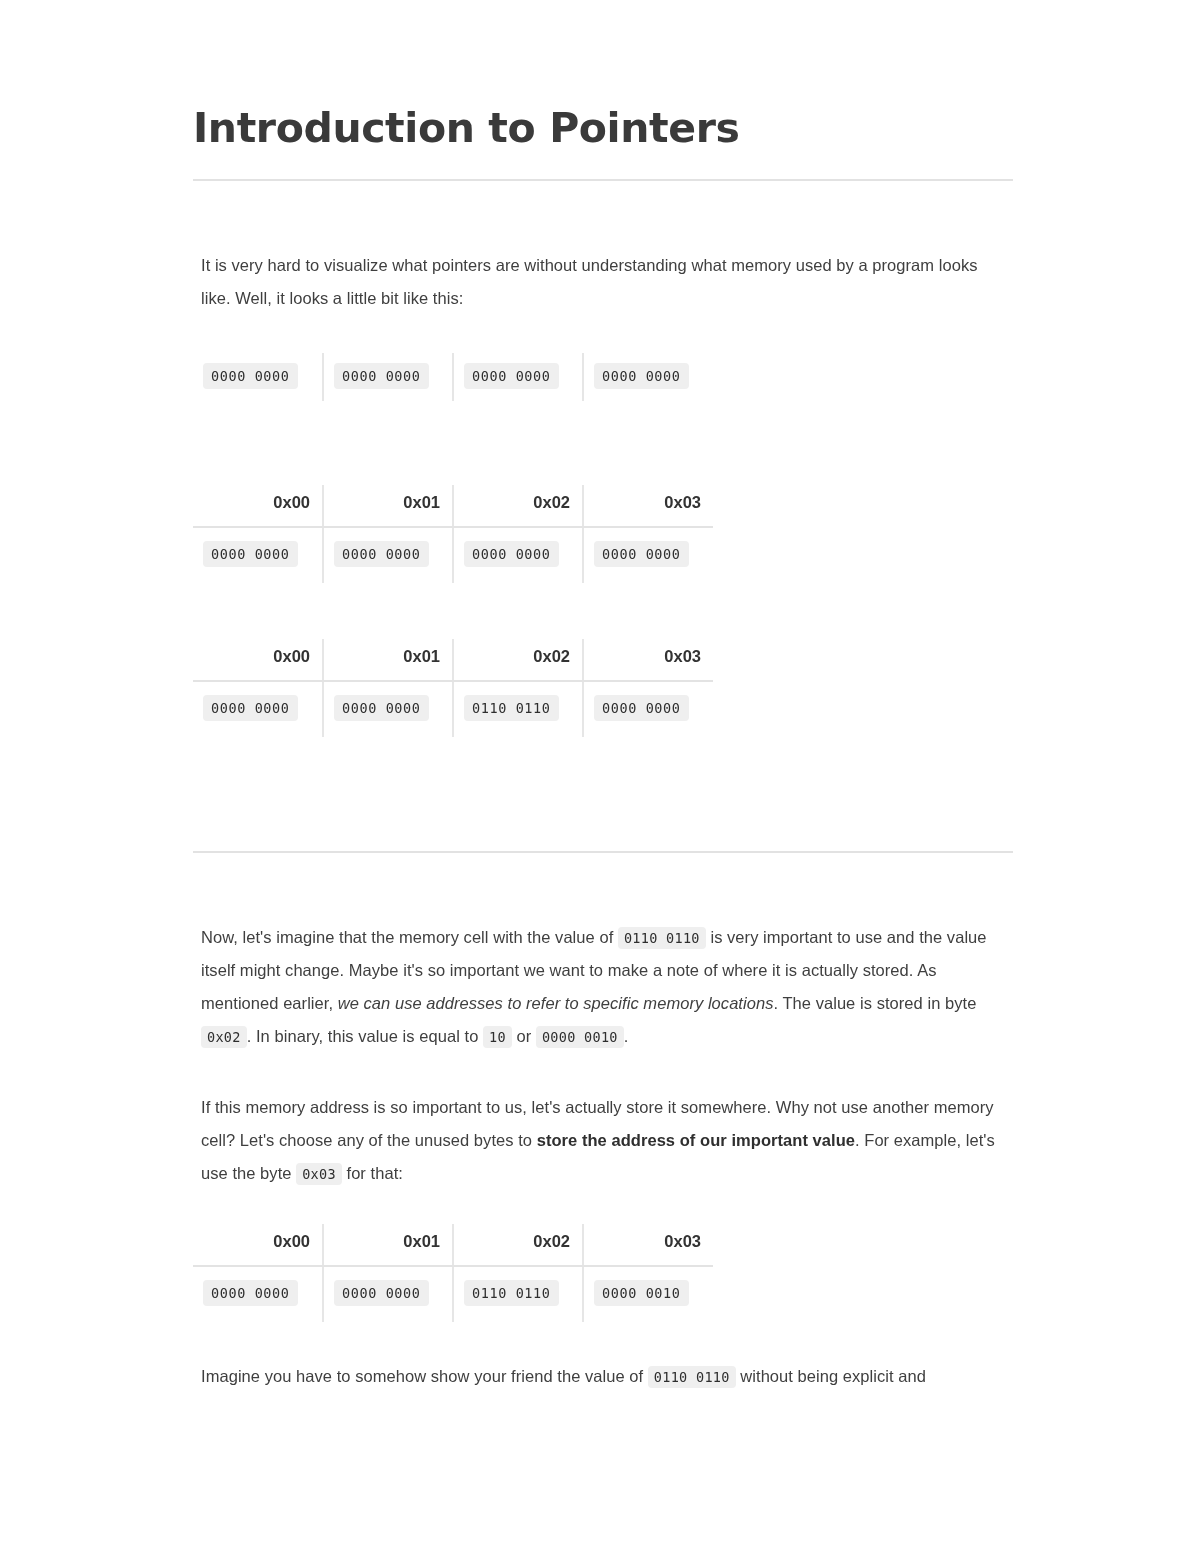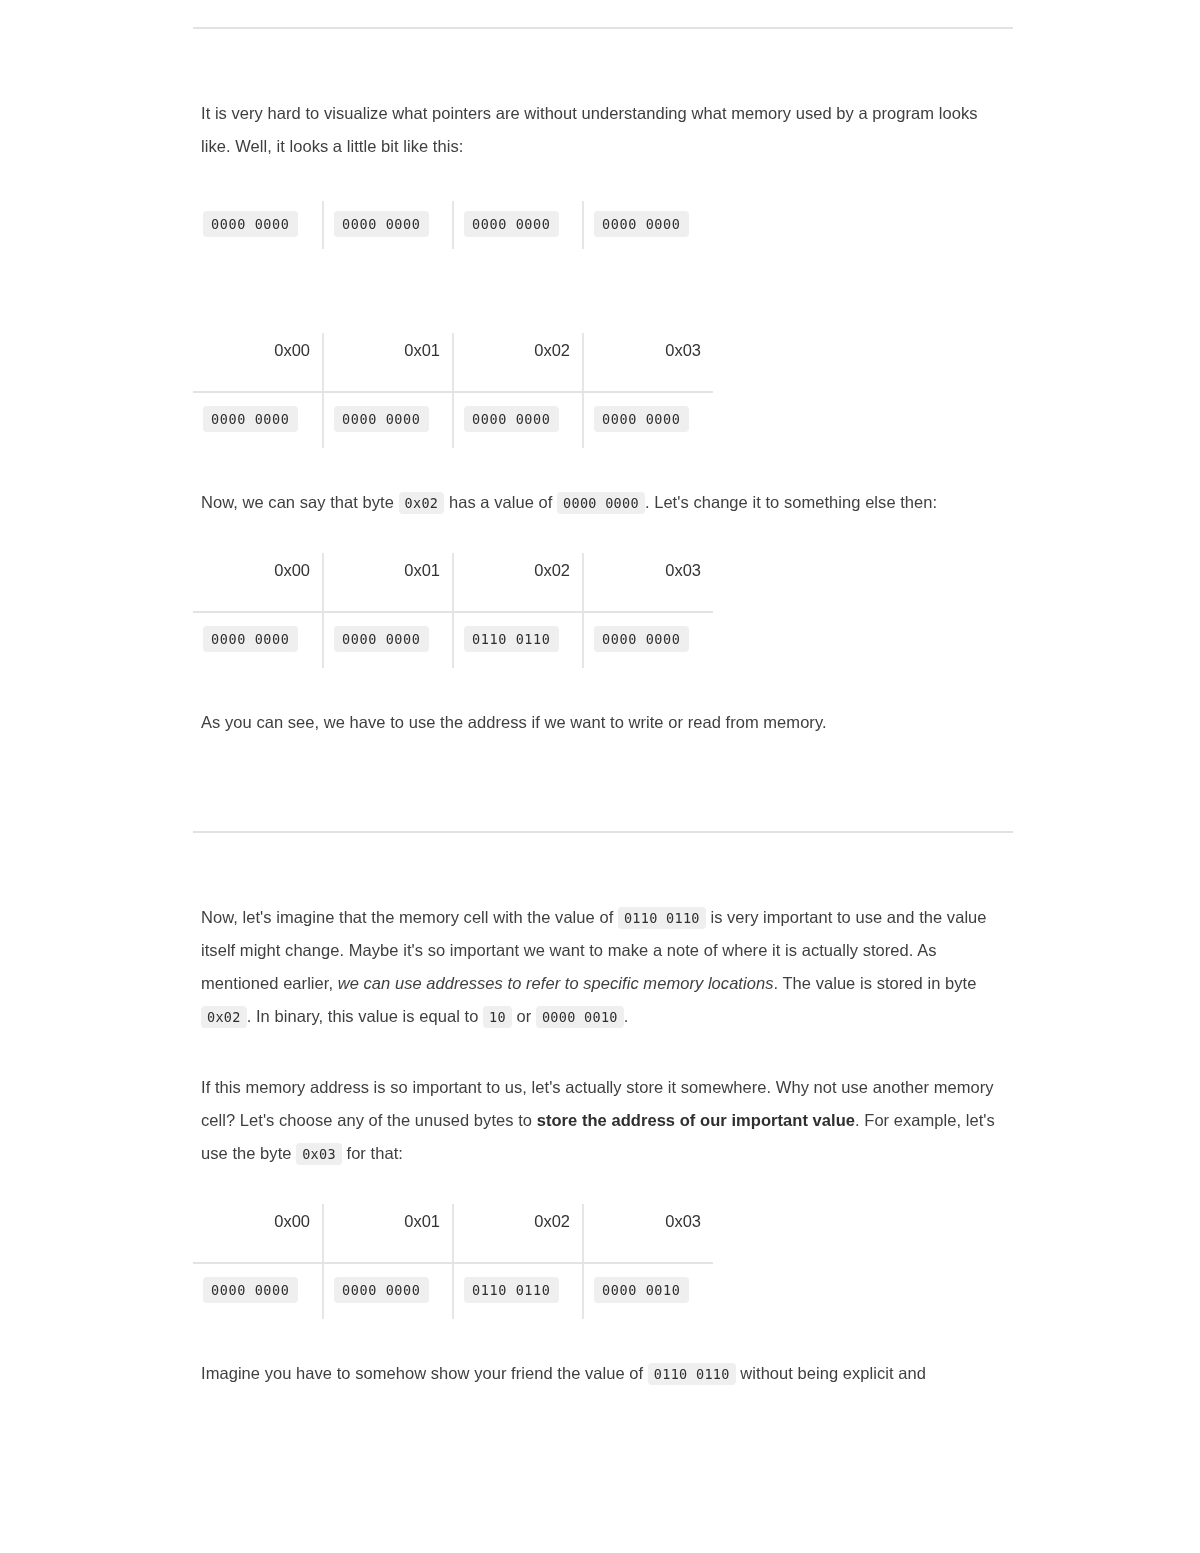--- a/index.html
+++ b/index.html
@@ -74,24 +74,24 @@
 
   table.mem {
     border-collapse: collapse;
     table-layout: fixed;
     width: 520px;
     margin: 0;
   }
   table.mem col { width: 130px; }
   table.mem th {
     font-size: 16.5px;
-    font-weight: normal;
+    font-weight: bold;
     color: #333333;
     text-align: right;
-    padding: 8px 12px 31px 10px;
+    padding: 8px 12px 14px 10px;
     border-right: 2px solid #e6e6e6;
     border-bottom: 2px solid #e3e3e3;
     font-family: "Liberation Sans", sans-serif;
   }
   table.mem th:last-child { border-right: none; }
   table.mem td {
     padding: 13px 10px 16px 10px;
     border-right: 2px solid #e6e6e6;
     text-align: left;
     vertical-align: middle;
@@ -109,20 +109,21 @@
     padding: 5px 8px;
     letter-spacing: 0.6px;
     display: inline-block;
   }
 </style>
 </head>
 <body>
 
 <div class="page">
 
+  <h1 class="doc-title">Introduction to Pointers</h1>
   <hr class="title-rule">
 
   <div class="spacer-60"></div>
 
   <p class="para"><span>It is very hard to visualize what pointers are without understanding what memory used by a program looks like. Well, it looks a little bit like this:</span></p>
 
   <div class="spacer-30"></div>
 
   <table class="mem noheader">
     <colgroup>
@@ -169,21 +170,20 @@
         <td><span class="cellcode">0000 0000</span></td>
         <td><span class="cellcode">0000 0000</span></td>
         <td><span class="cellcode">0000 0000</span></td>
         <td><span class="cellcode">0000 0000</span></td>
       </tr>
     </tbody>
   </table>
 
   <div class="spacer-30"></div>
 
-  <p class="para"><span>Now, we can say that byte</span> <code>0x02</code> <span>has a value of</span> <code>0000 0000</code><span>. Let's change it to something else then:</span></p>
 
   <div class="spacer-26"></div>
 
   <table class="mem">
     <colgroup>
         <col>
         <col>
         <col>
         <col>
       </colgroup>
@@ -200,21 +200,20 @@
         <td><span class="cellcode">0000 0000</span></td>
         <td><span class="cellcode">0000 0000</span></td>
         <td><span class="cellcode">0110 0110</span></td>
         <td><span class="cellcode">0000 0000</span></td>
       </tr>
     </tbody>
   </table>
 
   <div class="spacer-30"></div>
 
-  <p class="para"><span>As you can see, we have to use the address if we want to write or read from memory.</span></p>
 
   <div class="spacer-84"></div>
 
   <hr class="section-rule">
 
   <div class="spacer-60"></div>
 
   <p class="para"><span>Now, let's imagine that the memory cell with the value of</span> <code>0110 0110</code> <span>is very important to use and the value itself might change. Maybe it's so important we want to make a note of where it is actually stored. As mentioned earlier,</span> <em>we can use addresses to refer to specific memory locations</em><span>. The value is stored in byte</span> <code>0x02</code><span>. In binary, this value is equal to</span> <code>10</code> <span>or</span> <code>0000 0010</code><span>.</span></p>
 
   <div class="spacer-22"></div>

